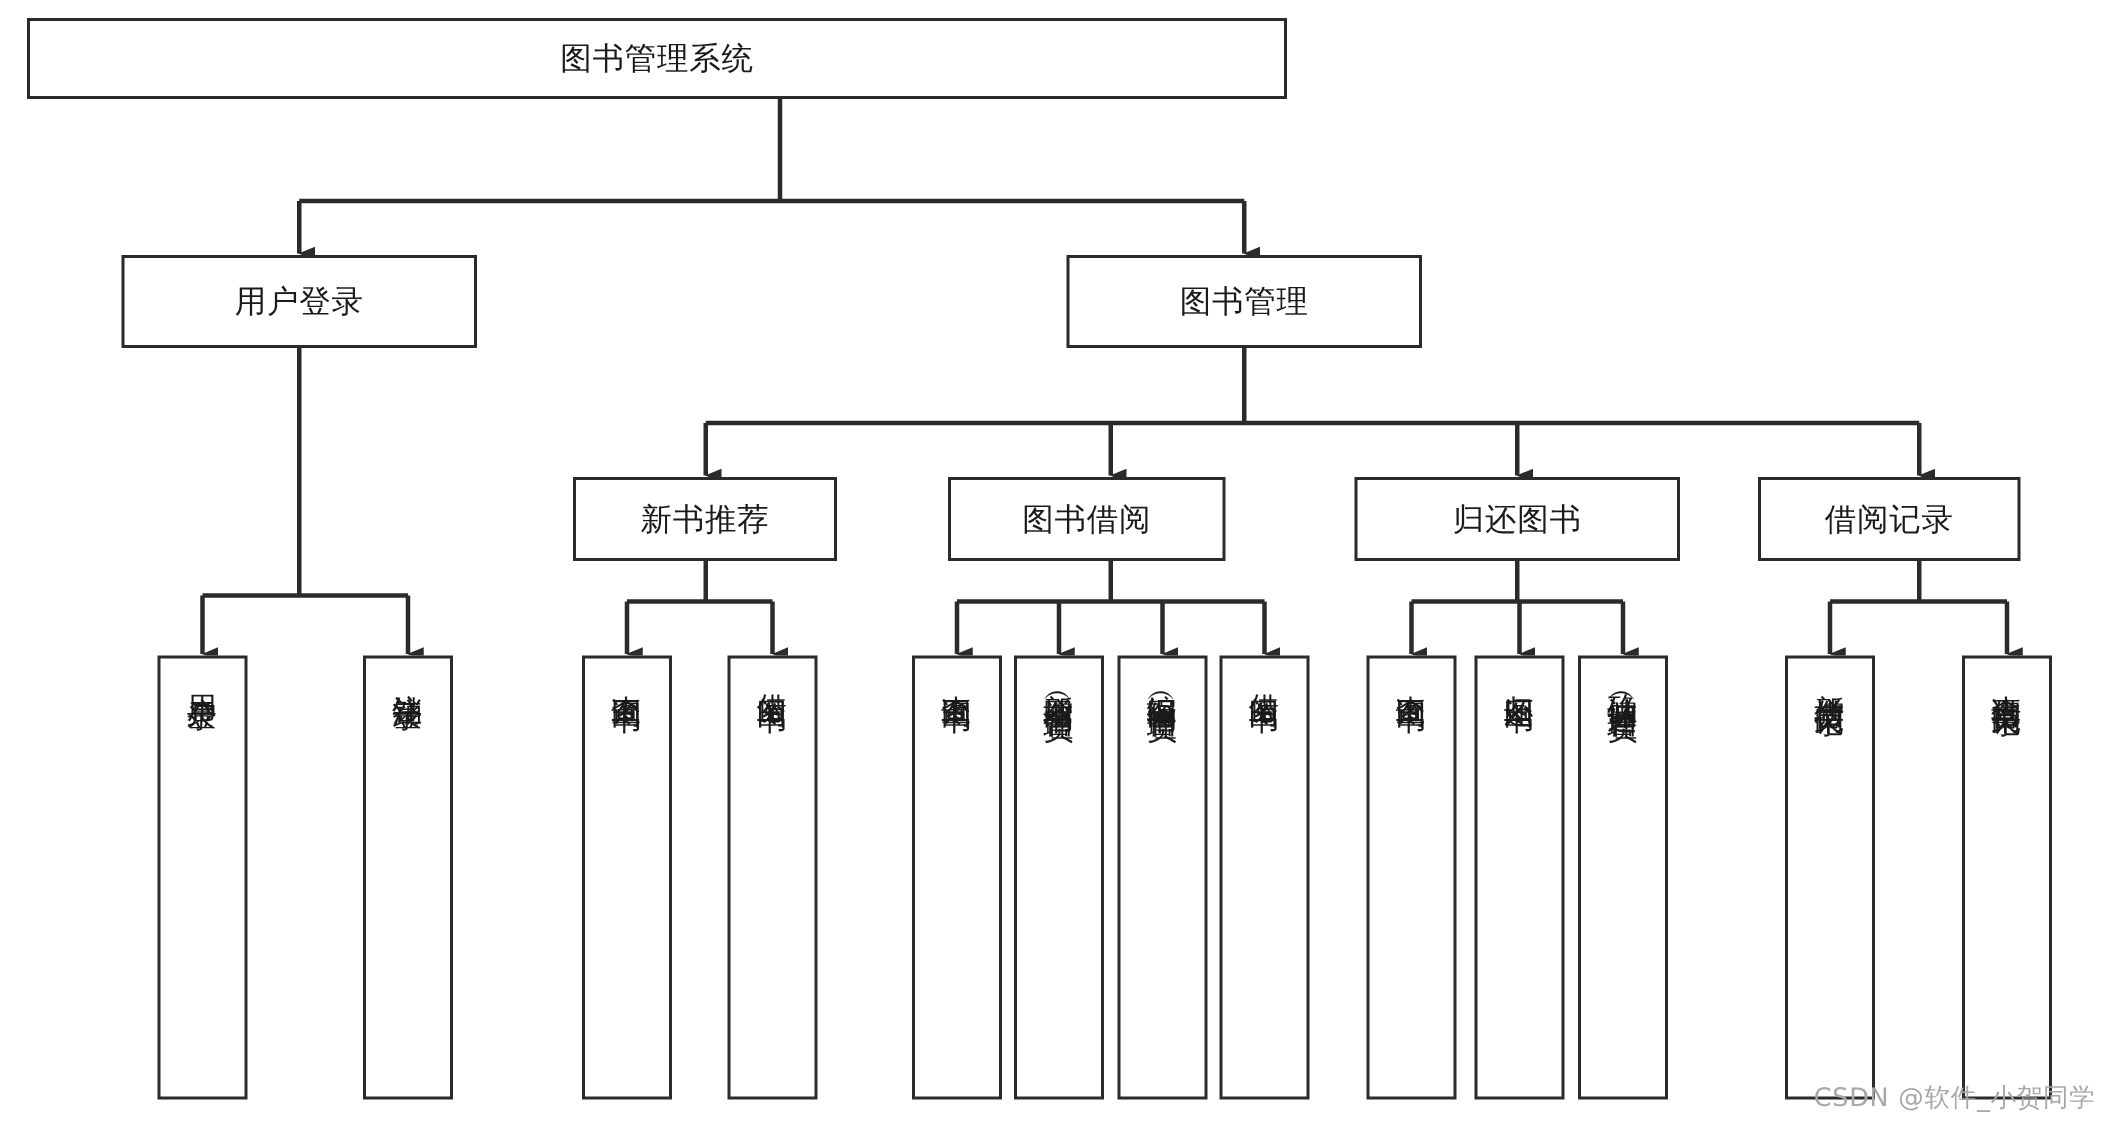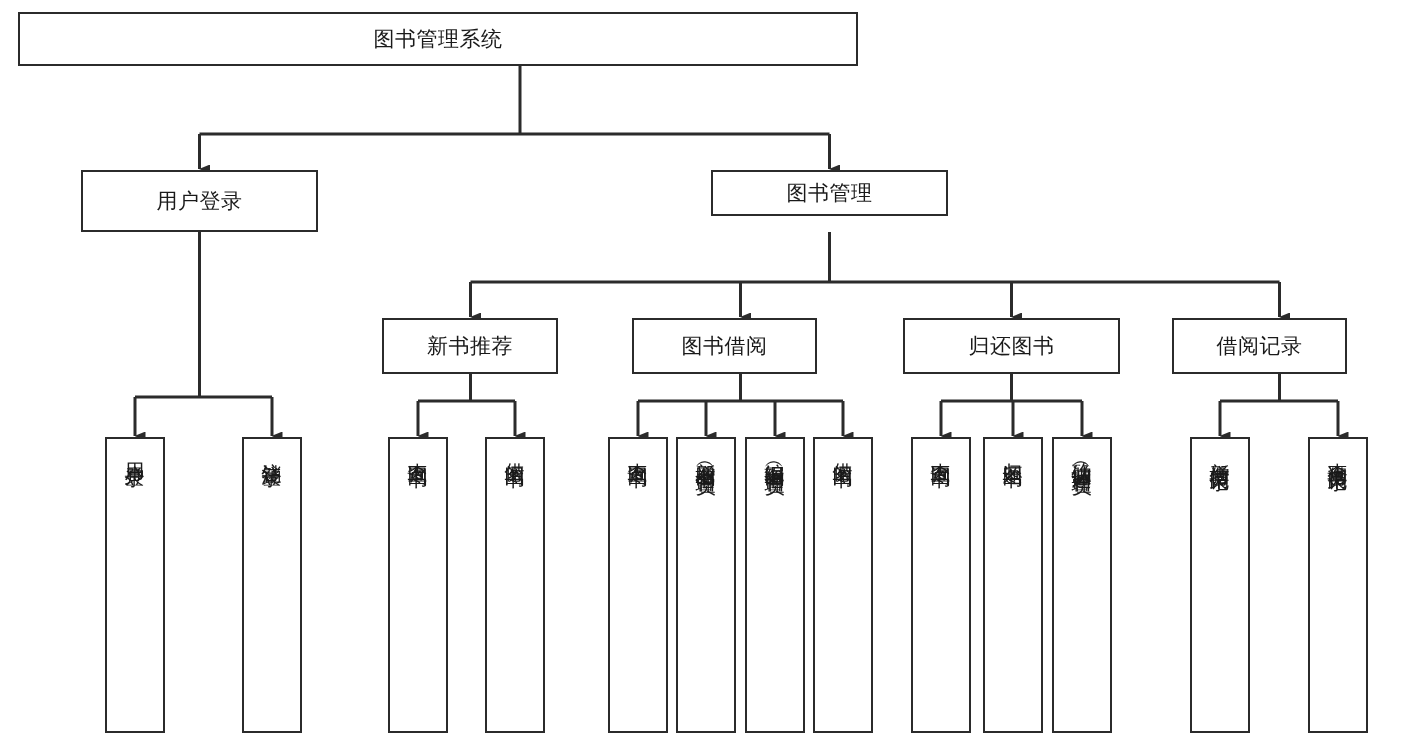--- a/index.html
+++ b/index.html
@@ -112,21 +112,21 @@
       </g>
   </svg>
 
   <div id="nodes-layer">
       <div class="node-box" id="node-root" style="left: 18px; top: 12px; width: 840px; height: 54px; border-color: rgb(43, 43, 43);">
         <span class="node-label">图书管理系统</span>
       </div>
       <div class="node-box" id="node-login" style="left: 81px; top: 170px; width: 237px; height: 62px; border-color: rgb(43, 43, 43);">
         <span class="node-label">用户登录</span>
       </div>
-      <div class="node-box" id="node-bookmgmt" style="left: 711px; top: 170px; width: 237px; height: 46px; border-color: rgb(43, 43, 43);">
+      <div class="node-box" id="node-bookmgmt" style="left: 711px; top: 170px; width: 237px; height: 62px; border-color: rgb(43, 43, 43);">
         <span class="node-label">图书管理</span>
       </div>
       <div class="node-box" id="node-newbook" style="left: 382px; top: 318px; width: 176px; height: 56px; border-color: rgb(43, 43, 43); align-items: center;">
         <span class="node-label">新书推荐</span>
       </div>
       <div class="node-box" id="node-borrow" style="left: 632px; top: 318px; width: 185px; height: 56px; border-color: rgb(43, 43, 43);">
         <span class="node-label">图书借阅</span>
       </div>
       <div class="node-box" id="node-current" style="left: 903px; top: 318px; width: 217px; height: 56px; border-color: rgb(43, 43, 43);">
         <span class="node-label">归还图书</span>
@@ -168,13 +168,14 @@
         <span class="node-label">确认归还（管理员）</span>
       </div>
       <div class="node-box node-vertical" id="node-leaf-record-add" style="left: 1190px; top: 437px; width: 60px; height: 296px; border-color: rgb(43, 43, 43);">
         <span class="node-label">新增借阅记录</span>
       </div>
       <div class="node-box node-vertical" id="node-leaf-record-query" style="left: 1308px; top: 437px; width: 60px; height: 296px; border-color: rgb(43, 43, 43);">
         <span class="node-label">查询借阅记录</span>
       </div>
     </div>
 
+  <div id="watermark">CSDN @软件_小贺同学</div>
 </div>
 
 </body></html>

